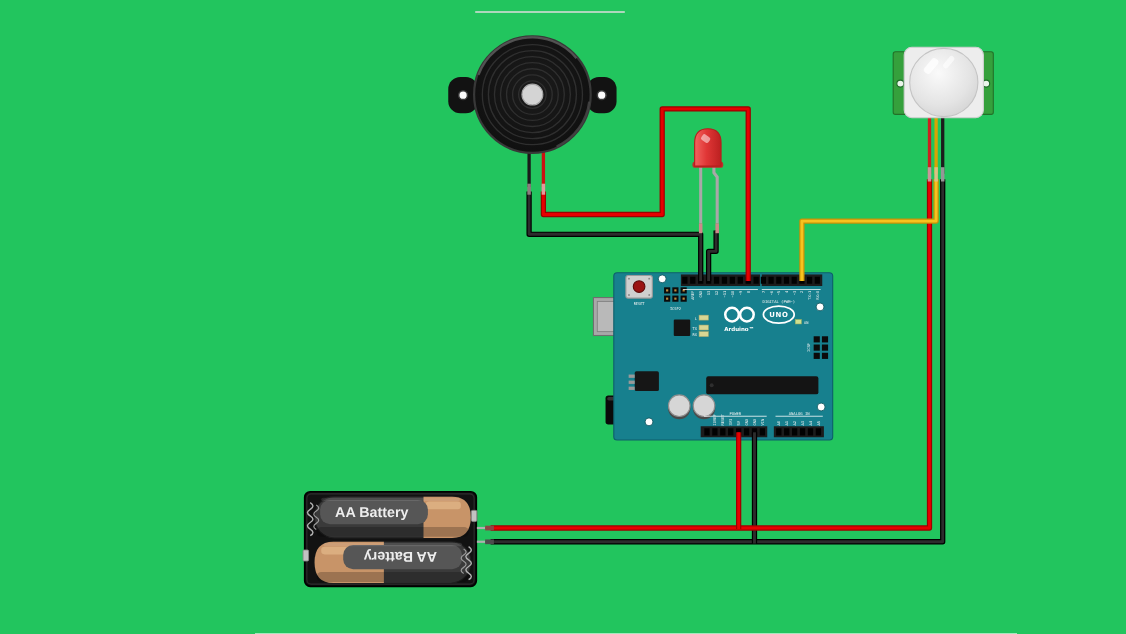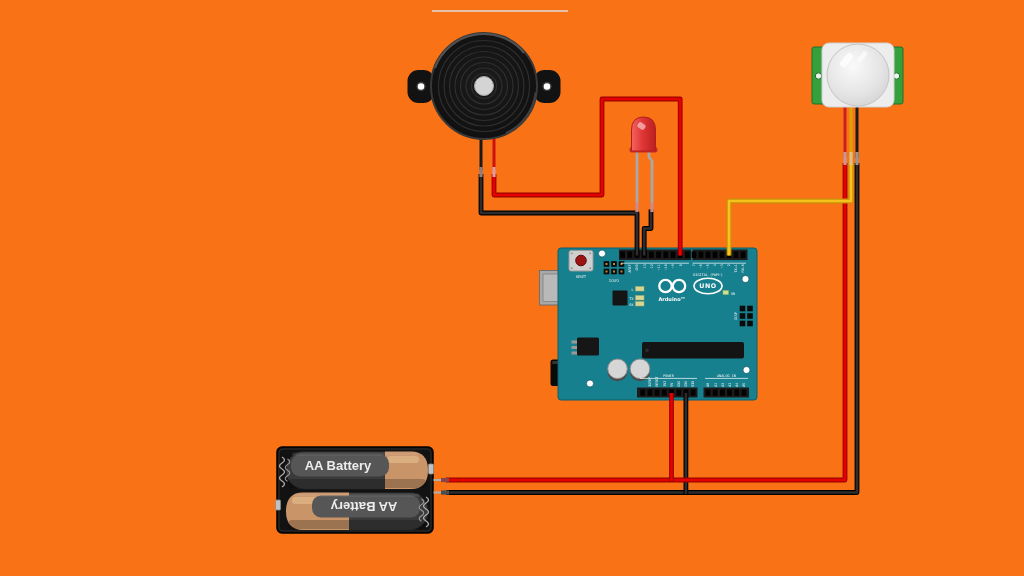--- a/index.html
+++ b/index.html
@@ -1,16 +1,16 @@
 <!DOCTYPE html>
 <html><head>
 <meta charset="utf-8">
 <style>
   html,body{margin:0;padding:0;background:#ffffff;}
-  .stage{position:relative;width:1024px;height:576px;background:#f97316;overflow:hidden;
+  .stage{position:relative;width:1024px;height:576px;background:#22c55e;overflow:hidden;
          font-family:"Liberation Sans", sans-serif;}
   svg{display:block}
   text{user-select:none}
   .pinlbl{font-family:"DejaVu Sans Mono", monospace;font-size:3.4px;fill:#f2f2f2;}
   .grouplbl{font-family:"DejaVu Sans Mono", monospace;font-size:3.5px;fill:#f5f5f5;}
   .boardlbl{font-family:"DejaVu Sans Mono", monospace;font-size:3.3px;fill:#f5f5f5;}
   .brand{font-family:"DejaVu Sans", sans-serif;font-weight:bold;font-size:5px;fill:#ffffff;}
   .uno{font-family:"DejaVu Sans", sans-serif;font-weight:bold;font-size:6.3px;fill:#ffffff;letter-spacing:.6px;}
   .batttext{font-family:"Liberation Sans", sans-serif;font-weight:bold;font-size:13px;fill:#ededed;}
 </style>

